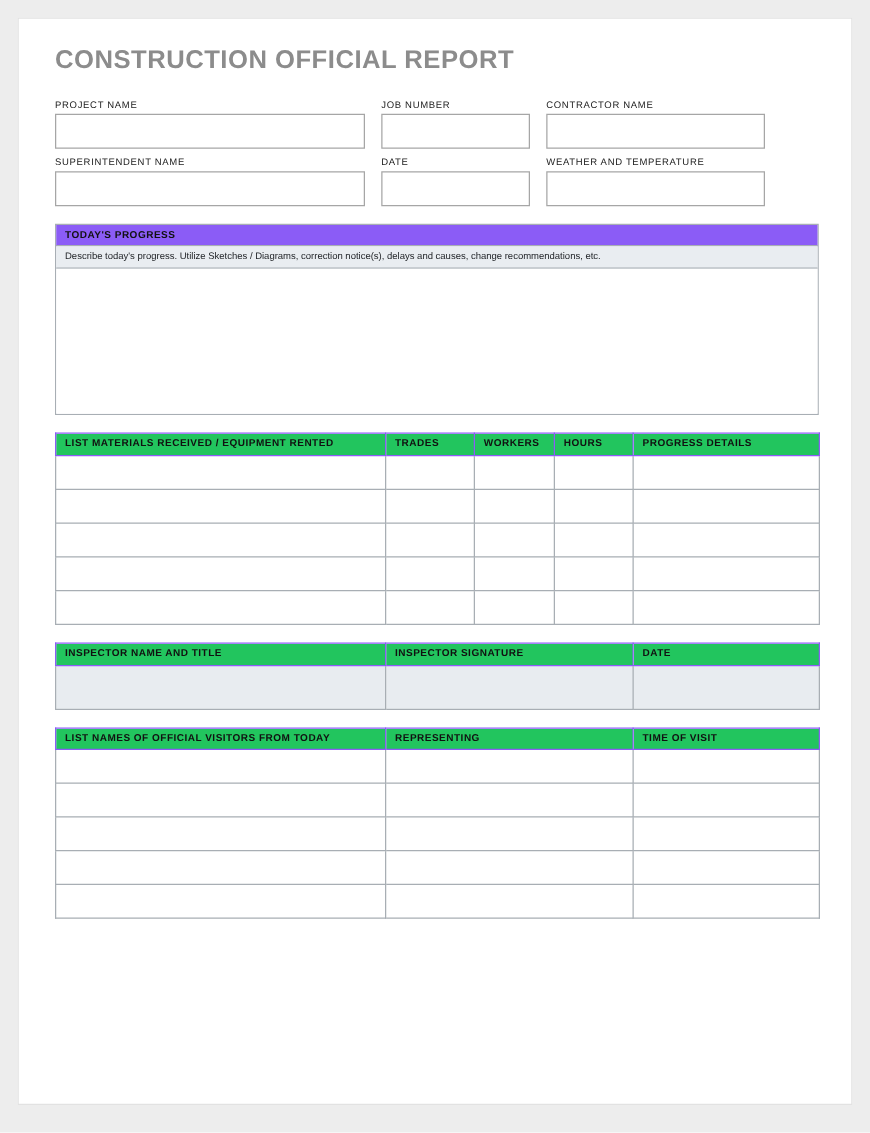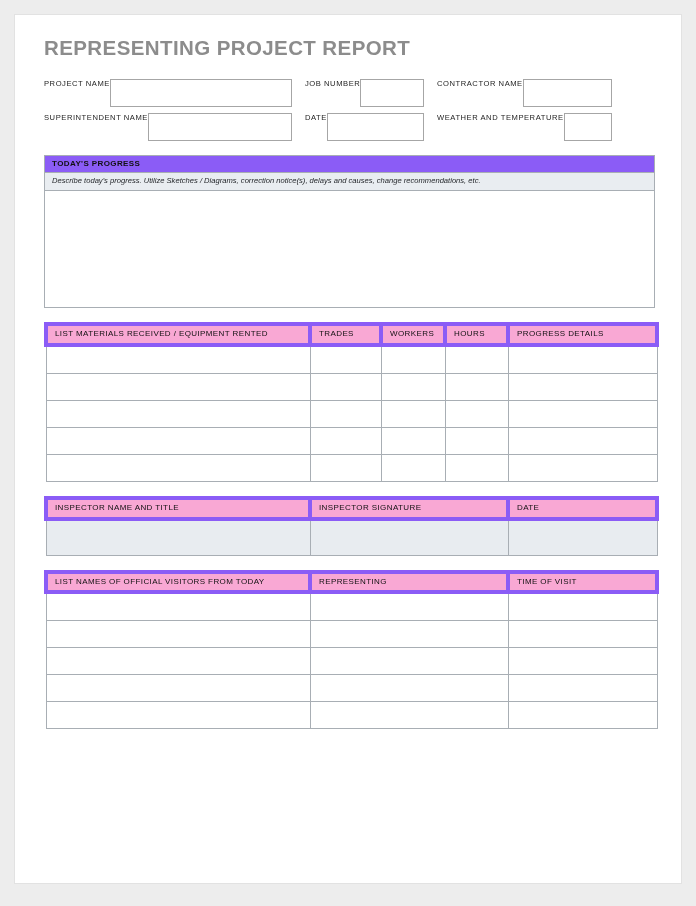--- a/index.html
+++ b/index.html
@@ -41,20 +41,21 @@
   }
 
   
   .field-row {
     display: flex;
     gap: 13px;
     margin-bottom: 6px;
   }
   .field {
     display: flex;
+    flex-direction: column;
   }
   .f-wide   { width: 248px; }
   .f-mid    { width: 119px; }
   .f-last   { width: 175px; }
   .field-label {
     font-size: 7.6px;
     color: #1c1c1c;
     letter-spacing: 0.55px;
     text-transform: uppercase;
     margin-bottom: 3px;
@@ -87,21 +88,20 @@
     color: #111111;
     letter-spacing: 0.4px;
     text-transform: uppercase;
     padding: 4px 6px 4px 7px;
     line-height: 1.1;
   }
   .subnote {
     background: #e9edf1;
     border-bottom: 1px solid #a8aeb4;
     font-size: 7.6px;
-    font-style: italic;
     color: #23262a;
     padding: 4px 6px 4px 7px;
     line-height: 1.15;
   }
   .writebox {
     background: #ffffff;
     width: 100%;
     border: 0;
     outline: none;
     resize: none;
@@ -117,24 +117,24 @@
   .wb-obstruction { height: 80px; }
 
   
   table.grid {
     border-collapse: collapse;
     width: 611px;
     margin-top: 14px;
     table-layout: fixed;
   }
   table.grid th {
-    background: #f9a8d4;
-    border: 4px solid #8b5cf6;
+    background: #22c55e;
+    border: 1px solid #8b5cf6;
     font-size: 8px;
-    font-weight: normal;
+    font-weight: bold;
     color: #111111;
     letter-spacing: 0.4px;
     text-transform: uppercase;
     text-align: left;
     padding: 4px 6px 4px 7px;
     line-height: 1.1;
     white-space: nowrap;
     overflow: hidden;
   }
   table.grid td {
@@ -154,21 +154,21 @@
   
   .gap-before-visitors { margin-top: 11px; }
   .gap-before-footer   { margin-top: 12px; }
 </style>
 </head>
 <body>
 
 <div class="page">
   <div class="inner">
 
-    <h1 class="doc-title">REPRESENTING PROJECT REPORT</h1>
+    <h1 class="doc-title">CONSTRUCTION OFFICIAL REPORT</h1>
 
     <div class="field-row">
       <div class="field f-wide">
         <span class="field-label">PROJECT NAME</span>
         <input class="field-input" type="text" placeholder="" style="">
       </div>
       <div class="field f-mid">
         <span class="field-label">JOB NUMBER</span>
         <input class="field-input" type="text" placeholder="" style="">
       </div>

